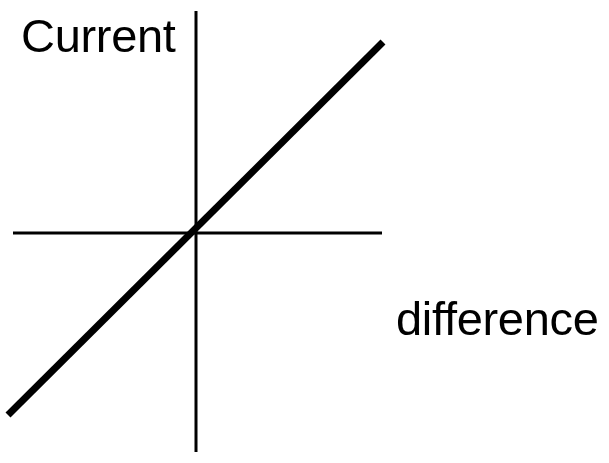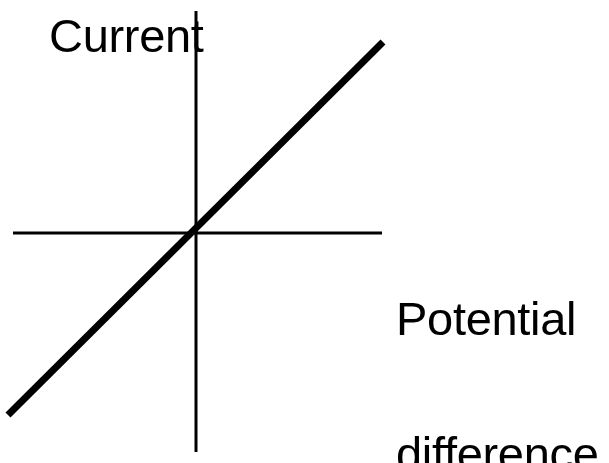--- a/index.html
+++ b/index.html
@@ -33,21 +33,20 @@
     font-family: "Liberation Sans", sans-serif;
     font-size: 47px;
     line-height: 45px;
     font-weight: 400;
     white-space: pre;
     letter-spacing: -0.3px;
   }
   #y-axis-label {
     left: 21px;
     top: 13px;
-    margin-left: 28px;
   }
   #x-axis-label {
     left: 396px;
     top: 206px;
   }
 </style>
 </head>
 <body>
 
 <div id="figure">
@@ -58,17 +57,16 @@
     <line x1="196" y1="11" x2="196" y2="452" stroke="#000000" stroke-width="3"></line>
 
     <line x1="13" y1="233" x2="382" y2="233" stroke="#000000" stroke-width="3"></line>
 
     <line x1="8" y1="415" x2="383" y2="42" stroke="#000000" stroke-width="7" stroke-linecap="butt"></line>
   </svg>
 
   <div class="axis-label" id="y-axis-label">Current</div>
 
   <div class="axis-label" id="x-axis-label">
-    <div>Potential</div>
     <div>difference</div>
   </div>
 
 </div>
 
 </body></html>

